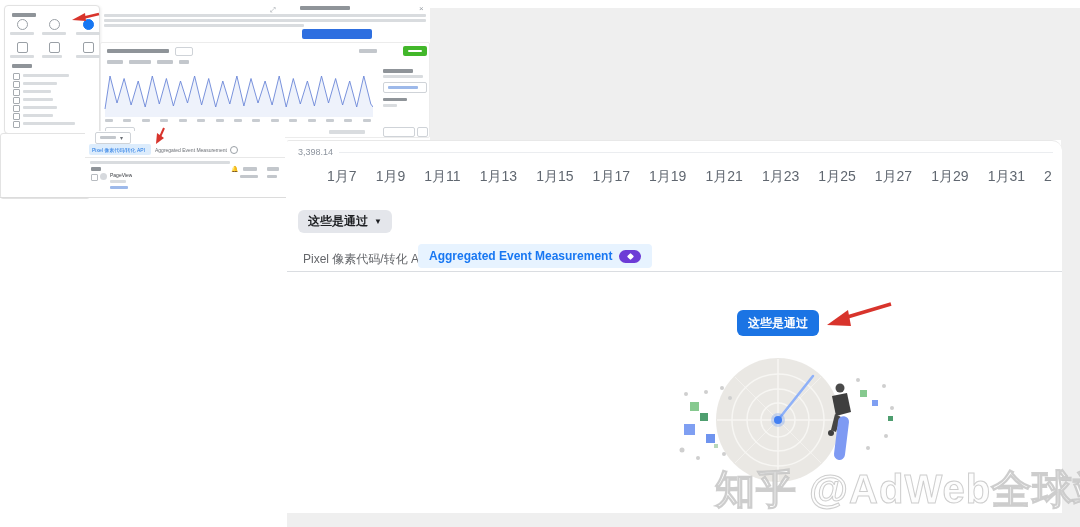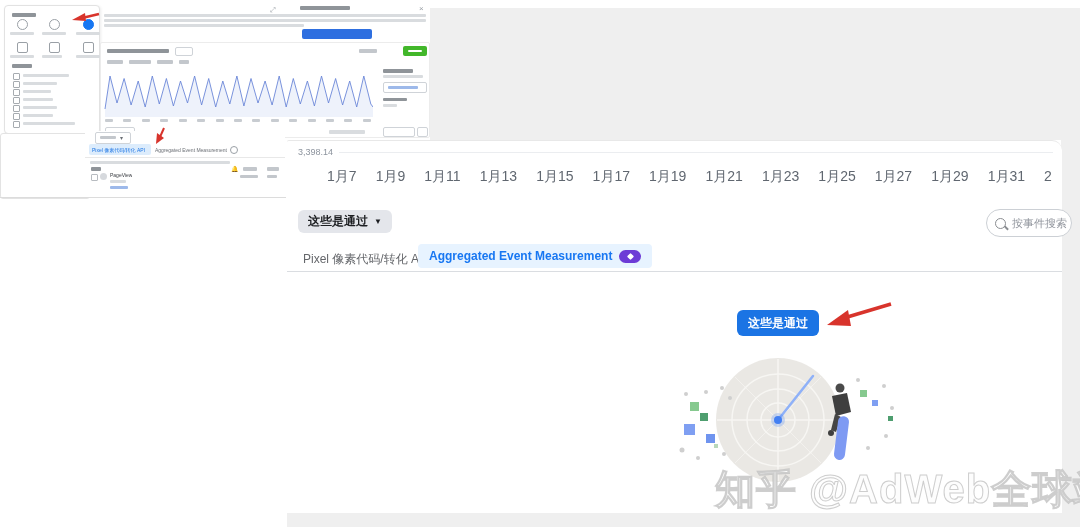--- a/index.html
+++ b/index.html
@@ -220,24 +220,20 @@
         <span>1月29</span>
         <span>1月31</span>
         <span>2</span>
       </div>
 
     <button id="add-event">
       <span>这些是通过</span>
         <span class="caret">▼</span>
     </button>
 
-    <div id="search-box">
-      <span class="mag"></span>
-      <span id="search-ph">按事件搜索</span>
-    </div>
 
     <div id="tab-pixel">Pixel 像素代码/转化 API</div>
     <div id="tab-aem">
       <span class="lbl">Aggregated Event Measurement</span>
       <span id="aem-badge">
           <span class="diamond"></span>
         </span>
     </div>
     <div id="tabs-divider"></div>
 

